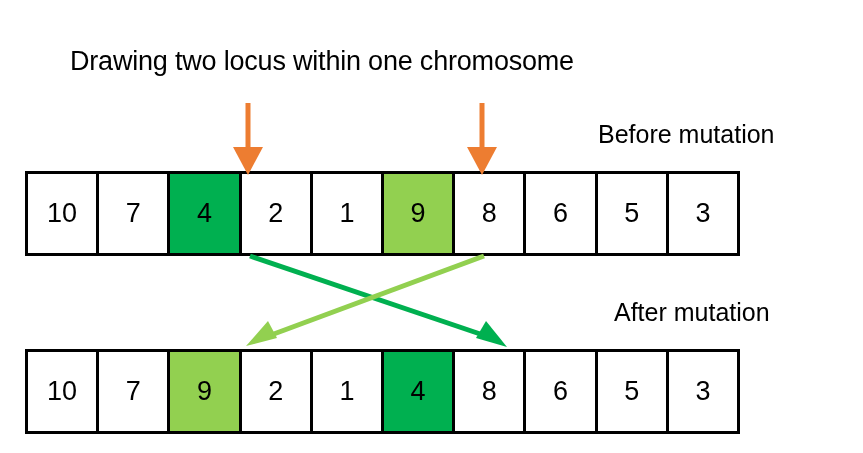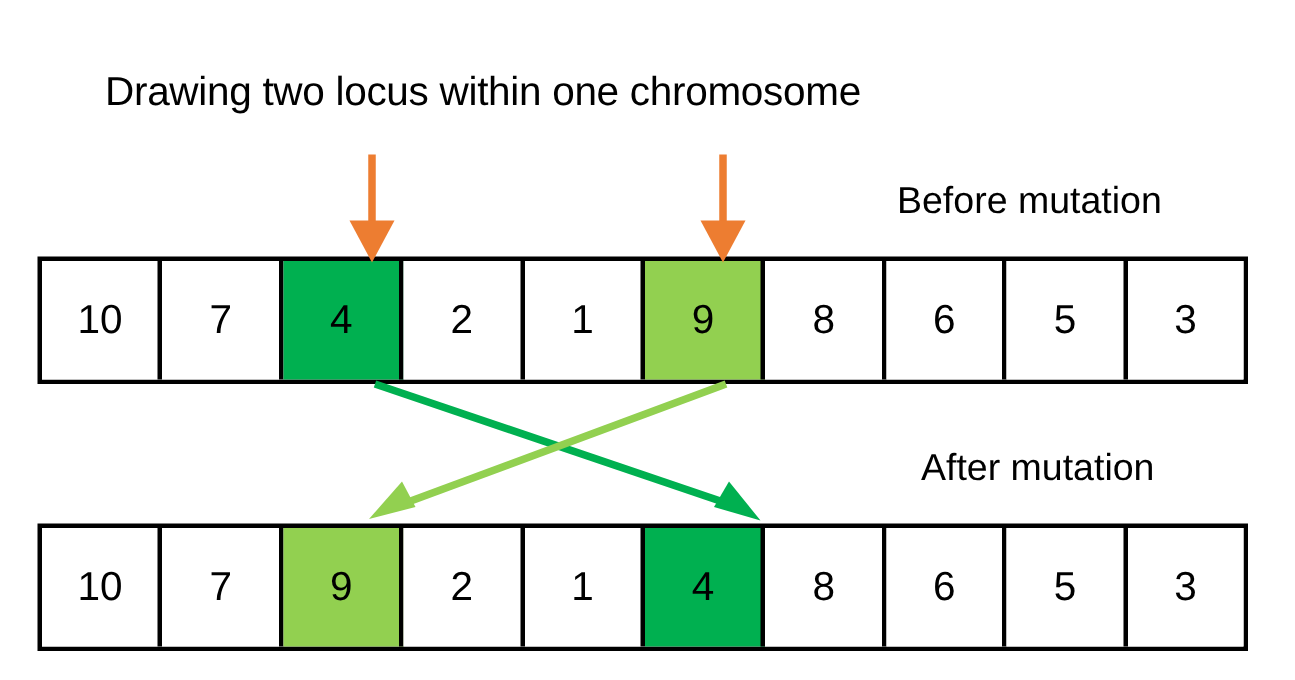--- a/index.html
+++ b/index.html
@@ -43,21 +43,21 @@
     color: #000000;
     white-space: nowrap;
   }
   .caption-before { left: 598px; top: 103px; }
   .caption-after  { left: 614px; top: 281px; }
 
   
   .chromosome {
     position: absolute;
     left: 25px;
-    width: 807px;
+    width: 715px;
     display: flex;
     box-sizing: border-box;
     border: 3px solid #000000;
     background: #ffffff;
   }
   .row-before { top: 155px; height: 85px; }
   .row-after  { top: 333px; height: 85px; }
 
   .gene-cell {
     flex: 1 1 0;

